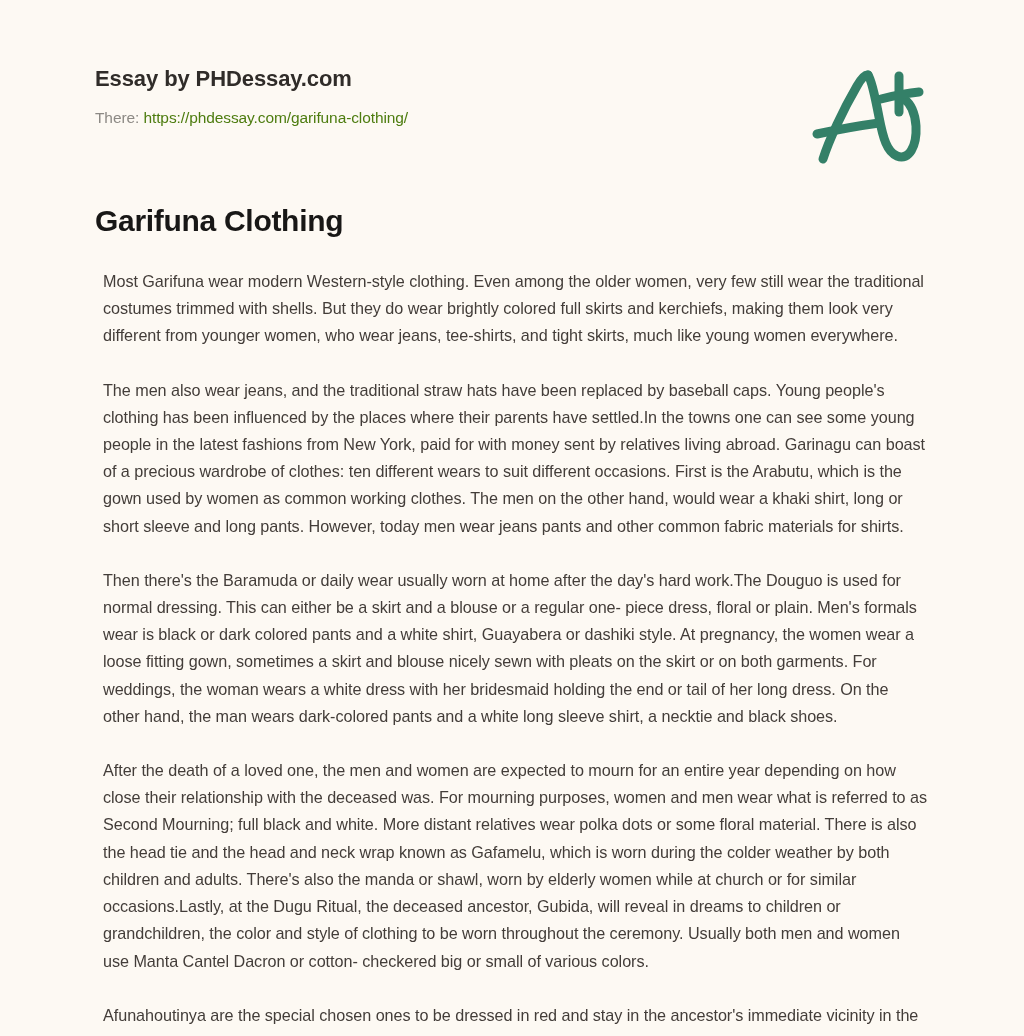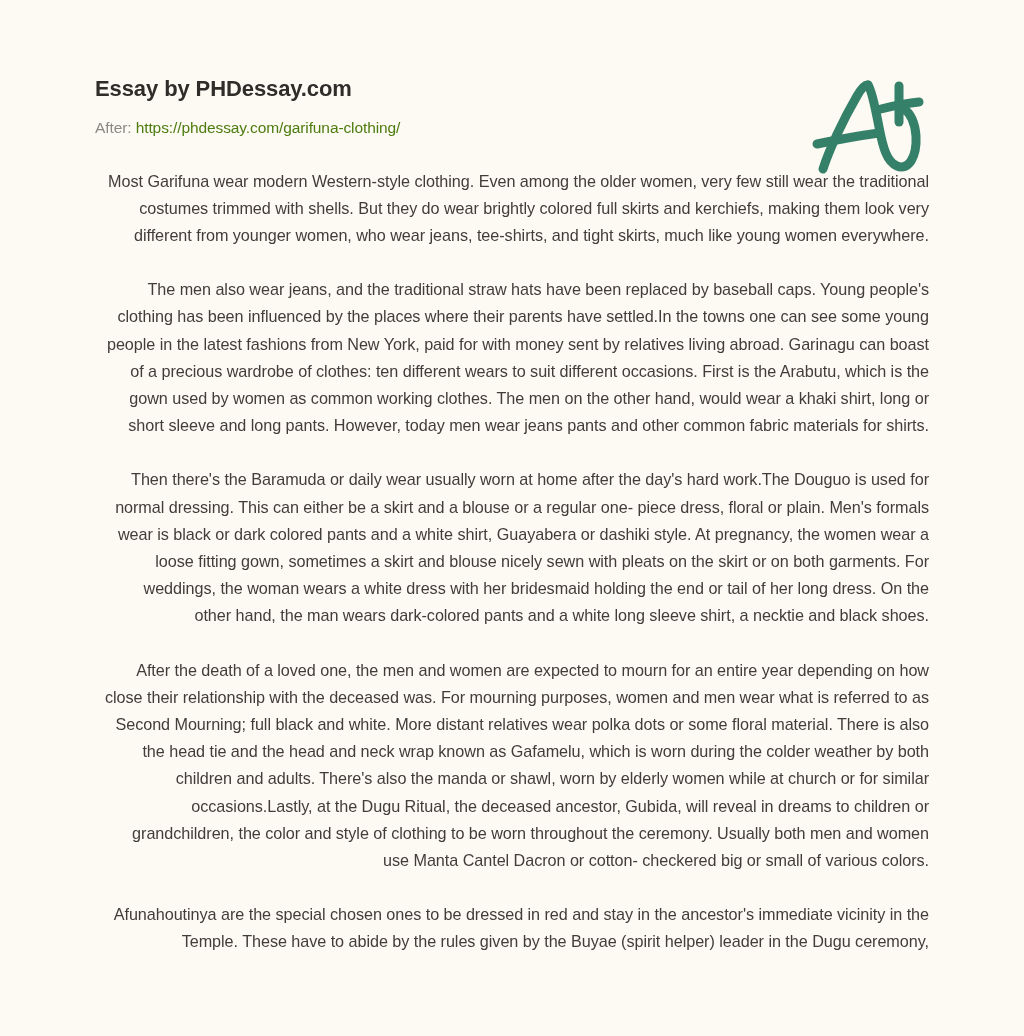--- a/index.html
+++ b/index.html
@@ -11,21 +11,21 @@
     height: 1036px;
     background: #fdf9f3;
     font-family: "Liberation Sans", sans-serif;
     overflow: hidden;
   }
   .page {
     position: relative;
     width: 1024px;
     height: 1036px;
     box-sizing: border-box;
-    padding: 10px 95px;
+    padding: 0 95px;
     background: #fdf9f3;
   }
 
   
   .header {
     position: relative;
     padding-top: 66px;
   }
   .brand-line {
     font-size: 22px;
@@ -76,37 +76,37 @@
   
   .article {
     padding-top: 29px;
   }
   .article p {
     margin: 0 0 27px 8px;
     font-size: 16.2px;
     line-height: 27.2px;
     color: #433d39;
     letter-spacing: -0.05px;
-    text-align: right;
+    text-align: left;
   }
   .article p:last-child {
     margin-bottom: 0;
   }
 </style>
 </head>
 <body>
 
 <div class="page">
 
   <div class="header">
 
     <div class="brand-line">Essay by PHDessay.com</div>
 
     <div class="source-line">
-      <span class="source-label">After:</span>
+      <span class="source-label">There:</span>
       <a class="source-url" href="#">https://phdessay.com/garifuna-clothing/</a>
     </div>
 
     <div class="logo">
       <span>
         <svg viewBox="0 0 120 110" xmlns="http://www.w3.org/2000/svg" fill="none" stroke="#348068" stroke-linecap="round" stroke-linejoin="round">
 
           <path d="M14 97 C 20 78, 34 48, 48 24 C 52 17, 56 12, 59 13" stroke-width="9"></path>
 
           <path d="M59 13 C 62 17, 66 34, 70 55 C 74 76, 78 90, 88 94 C 100 99, 108 84, 107 64 C 106 50, 101 41, 96 38" stroke-width="9"></path>
@@ -115,20 +115,21 @@
 
           <path d="M72 37 C 84 34, 98 31, 110 30" stroke-width="9"></path>
 
           <path d="M90 14 C 90 26, 90 38, 90 50" stroke-width="9"></path>
         </svg>
       </span>
     </div>
 
   </div>
 
+  <h1 class="doc-title">Garifuna Clothing</h1>
 
   <div class="article">
     <p>Most Garifuna wear modern Western-style clothing. Even among the older women, very few still wear the traditional costumes trimmed with shells. But they do wear brightly colored full skirts and kerchiefs, making them look very different from younger women, who wear jeans, tee-shirts, and tight skirts, much like young women everywhere.</p>
     <p>The men also wear jeans, and the traditional straw hats have been replaced by baseball caps. Young people's clothing has been influenced by the places where their parents have settled.In the towns one can see some young people in the latest fashions from New York, paid for with money sent by relatives living abroad. Garinagu can boast of a precious wardrobe of clothes: ten different wears to suit different occasions. First is the Arabutu, which is the gown used by women as common working clothes. The men on the other hand, would wear a khaki shirt, long or short sleeve and long pants. However, today men wear jeans pants and other common fabric materials for shirts.</p>
     <p>Then there's the Baramuda or daily wear usually worn at home after the day's hard work.The Douguo is used for normal dressing. This can either be a skirt and a blouse or a regular one- piece dress, floral or plain. Men's formals wear is black or dark colored pants and a white shirt, Guayabera or dashiki style. At pregnancy, the women wear a loose fitting gown, sometimes a skirt and blouse nicely sewn with pleats on the skirt or on both garments. For weddings, the woman wears a white dress with her bridesmaid holding the end or tail of her long dress. On the other hand, the man wears dark-colored pants and a white long sleeve shirt, a necktie and black shoes.</p>
     <p>After the death of a loved one, the men and women are expected to mourn for an entire year depending on how close their relationship with the deceased was. For mourning purposes, women and men wear what is referred to as Second Mourning; full black and white. More distant relatives wear polka dots or some floral material. There is also the head tie and the head and neck wrap known as Gafamelu, which is worn during the colder weather by both children and adults. There's also the manda or shawl, worn by elderly women while at church or for similar occasions.Lastly, at the Dugu Ritual, the deceased ancestor, Gubida, will reveal in dreams to children or grandchildren, the color and style of clothing to be worn throughout the ceremony. Usually both men and women use Manta Cantel Dacron or cotton- checkered big or small of various colors.</p>
     <p>Afunahoutinya are the special chosen ones to be dressed in red and stay in the ancestor's immediate vicinity in the Temple. These have to abide by the rules given by the Buyae (spirit helper) leader in the Dugu ceremony,</p>
   </div>
 
 </div>

